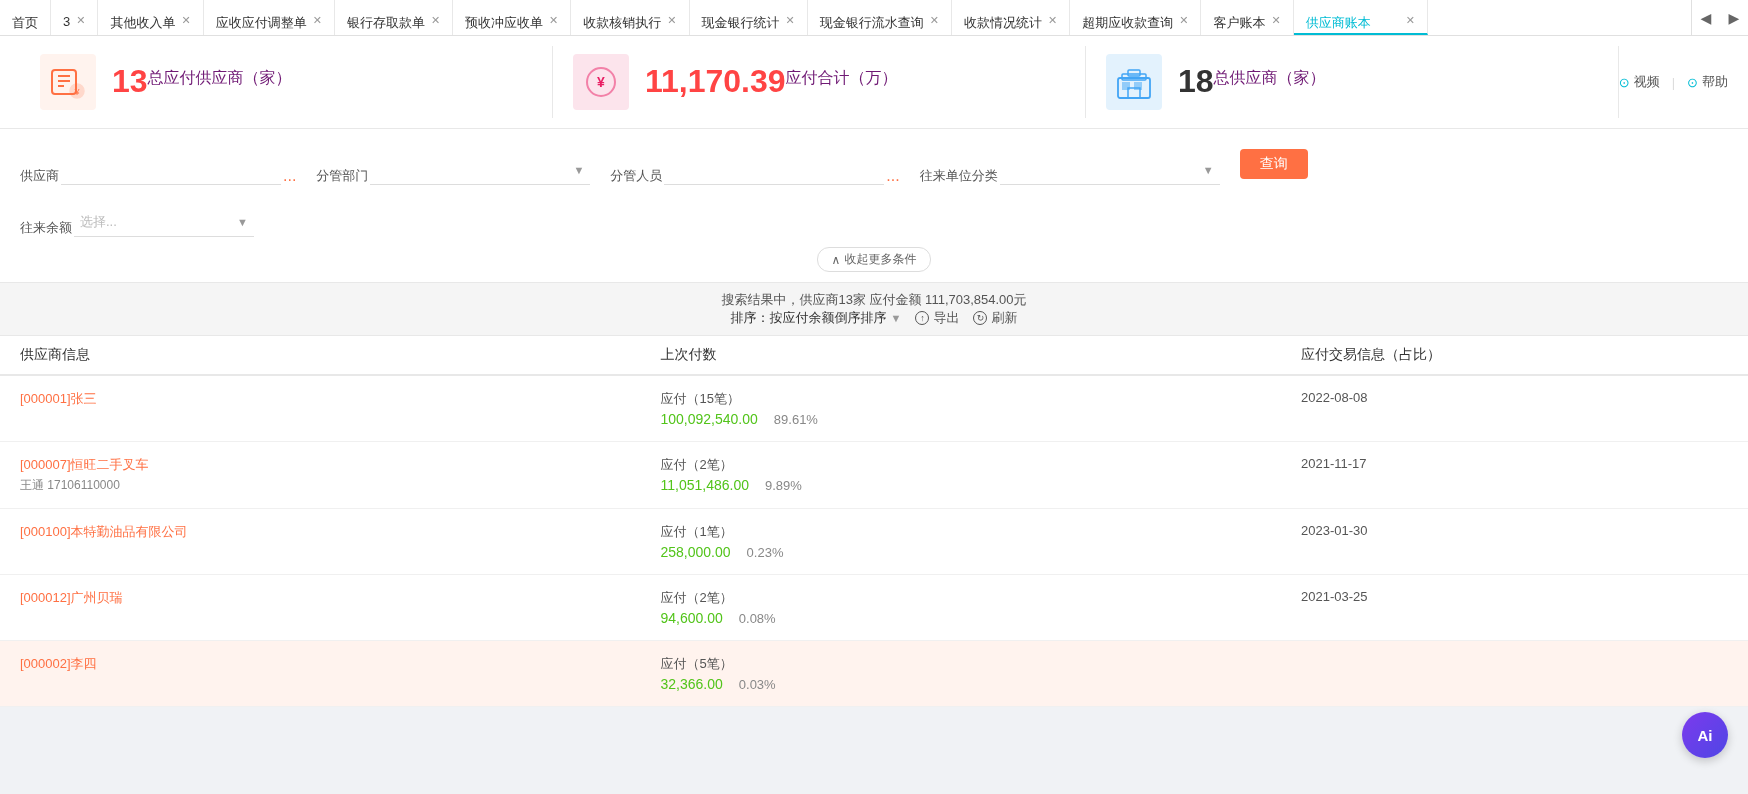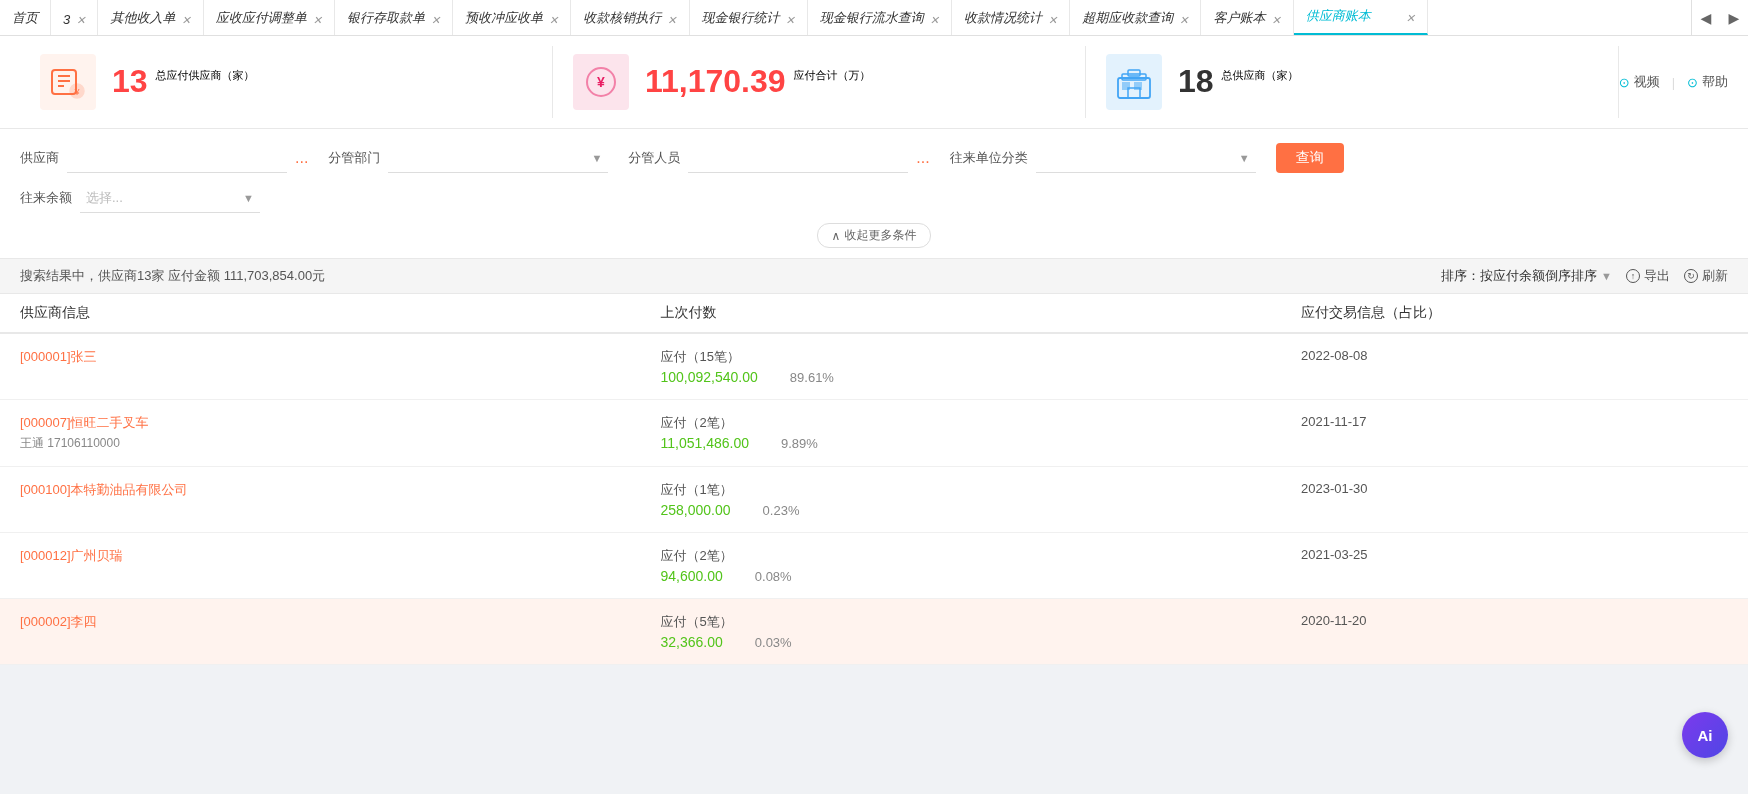--- a/index.html
+++ b/index.html
@@ -6,27 +6,26 @@
     body { font-family: "Microsoft YaHei", "PingFang SC", sans-serif; font-size: 13px; background: #f0f2f5; color: #333; width: 1748px; }
 
     
     .top-nav {
       display: flex; align-items: center;
       background: #fff; height: 36px;
       border-bottom: 1px solid #e0e0e0;
       overflow: hidden;
     }
     .nav-tab {
-      display: flex; align-items: flex-end;
-      padding: 8px 12px; height: 100%;
+      display: flex; align-items: flex-start;
+      padding: 14px 12px; height: 100%;
       font-size: 13px; color: #333;
       border-right: 1px solid #e8e8e8;
       white-space: nowrap; cursor: pointer;
       flex-shrink: 0;
-      font-style: italic;
     }
     .nav-tab .close-x { margin-left: 6px; color: #999; font-size: 11px; }
     .nav-tab.active { color: #00bcd4; border-bottom: 2px solid #00bcd4; gap: 29px; }
     .nav-arrows { margin-left: auto; display: flex; border-left: 1px solid #e0e0e0; }
     .nav-arrow { width: 28px; height: 36px; display: flex; align-items: center; justify-content: center; cursor: pointer; color: #666; font-size: 14px; }
 
     
     .stats-bar {
       display: flex; align-items: center;
       background: #fff; padding: 10px 20px;
@@ -42,31 +41,31 @@
     .stat-icon {
       width: 56px; height: 56px;
       display: flex; align-items: center; justify-content: center;
       border-radius: 4px; font-size: 28px; flex-shrink: 0;
     }
     .stat-icon.orange { background: #fff3ee; color: #ff7043; }
     .stat-icon.pink { background: #fce4ec; color: #e91e63; }
     .stat-icon.blue { background: #e3f2fd; color: #42a5f5; }
     .stat-info { display: flex; }
     .stat-value { font-size: 32px; font-weight: bold; color: #ff4444; line-height: 1.1; }
-    .stat-label { font-size: 11px; color: #000000; margin-top: 4px; margin-left: 8px; }
+    .stat-label { font-size: 16px; color: #701a75; margin-top: 4px; }
     .stat-right { margin-left: auto; display: flex; gap: 12px; font-size: 13px; color: #555; align-items: center; }
     .stat-right span { display: flex; align-items: center; gap: 4px; cursor: pointer; }
 
     
     .filter-area {
       background: #fff; padding: 14px 20px 10px;
       border-bottom: 1px solid #e8e8e8;
     }
     .filter-row { display: flex; align-items: center; gap: 20px; margin-bottom: 10px; flex-wrap: wrap; }
-    .filter-item { display: flex; align-items: center; gap: 8px; }
+    .filter-item { display: flex; align-items: flex-end; gap: 2px; margin-top: 12px; }
     .filter-label { font-size: 13px; color: #555; white-space: nowrap; }
     .filter-input {
       width: 220px; height: 30px; border: none; border-bottom: 1px solid #ddd;
       font-size: 13px; color: #333; padding: 0 6px; outline: none;
       background: transparent;
     }
     .filter-input::placeholder { color: #bbb; }
     .filter-select {
       width: 220px; height: 30px; border: none; border-bottom: 1px solid #ddd;
       font-size: 13px; color: #333; background: transparent;
@@ -87,22 +86,23 @@
     .collapse-btn {
       display: flex; align-items: center; gap: 4px;
       font-size: 12px; color: #666; cursor: pointer;
       border: 1px solid #ddd; border-radius: 12px;
       padding: 3px 14px; background: #fff;
     }
 
     
     .result-bar {
       display: flex; align-items: center; justify-content: space-between;
-      padding: 8px 20px; background: #f5f5f5; font-size: 13px; color: #555;
+      padding: 8px 26px; background: #f5f5f5; font-size: 13px; color: #555;
       border-bottom: 1px solid #e8e8e8;
+      flex-direction: column;
     }
     .result-bar .result-text { display: flex; gap: 8px; align-items: center; }
     .result-bar .actions { display: flex; gap: 14px; align-items: center; }
     .sort-label { display: flex; align-items: center; gap: 4px; cursor: pointer; color: #333; }
     .sort-label .arrow { color: #999; font-size: 11px; }
     .action-btn { display: flex; align-items: center; gap: 4px; cursor: pointer; color: #555; font-size: 13px; }
     .icon-circle { width: 14px; height: 14px; border-radius: 50%; border: 1.5px solid currentColor; display: inline-flex; align-items: center; justify-content: center; font-size: 9px; }
 
     
     .table-container { background: #fff; }
@@ -118,21 +118,21 @@
       align-items: start; background: #fff;
     }
     .table-row.highlighted { background: #fff3ee; }
     .supplier-link { color: #ff7043; text-decoration: none; font-size: 13px; }
     .supplier-sub { font-size: 12px; color: #888; margin-top: 3px; }
     .trade-info { display: flex; flex-direction: column; gap: 3px; }
     .trade-label { font-size: 13px; color: #555; }
     .trade-amount { color: #52c41a; font-size: 14px; font-weight: 500; text-decoration: none; cursor: pointer; }
     .trade-pct { font-size: 13px; color: #888; margin-left: 16px; }
     .last-pay { font-size: 13px; color: #555; }
-    .trade-row { display: flex; align-items: flex-end; gap: 16px; }
+    .trade-row { display: flex; align-items: flex-end; gap: 0; }
 
     
     .main-content { overflow-y: auto; max-height: calc(794px - 36px - 90px - 115px - 40px); }
     .main-content::-webkit-scrollbar { width: 6px; }
     .main-content::-webkit-scrollbar-thumb { background: #ccc; border-radius: 3px; }
 
     
     .page-wrapper { width: 1748px; overflow: hidden; }
   </style>
 </head>
@@ -403,23 +403,20 @@
         <div>
           <a class="supplier-link">[000002]李四</a>
         </div>
         <div class="trade-info">
           <span class="trade-label">应付（5笔）</span>
           <div class="trade-row">
             <a class="trade-amount">32,366.00</a>
             <span class="trade-pct">0.03%</span>
           </div>
         </div>
-        <div>
-          <span class="last-pay">2020-11-20</span>
-        </div>
       </div>
     </div>
   </div>
 
   <div style="position:fixed; bottom:36px; right:20px; width:46px; height:46px; background:linear-gradient(135deg,#7c3aed,#4f46e5); border-radius:50%; display:flex; align-items:center; justify-content:center; cursor:pointer; box-shadow:0 3px 10px rgba(0,0,0,0.2);">
     <span style="color:#fff; font-size:15px; font-weight:bold;">Ai</span>
   </div>
 </div>
 
 </body></html>

